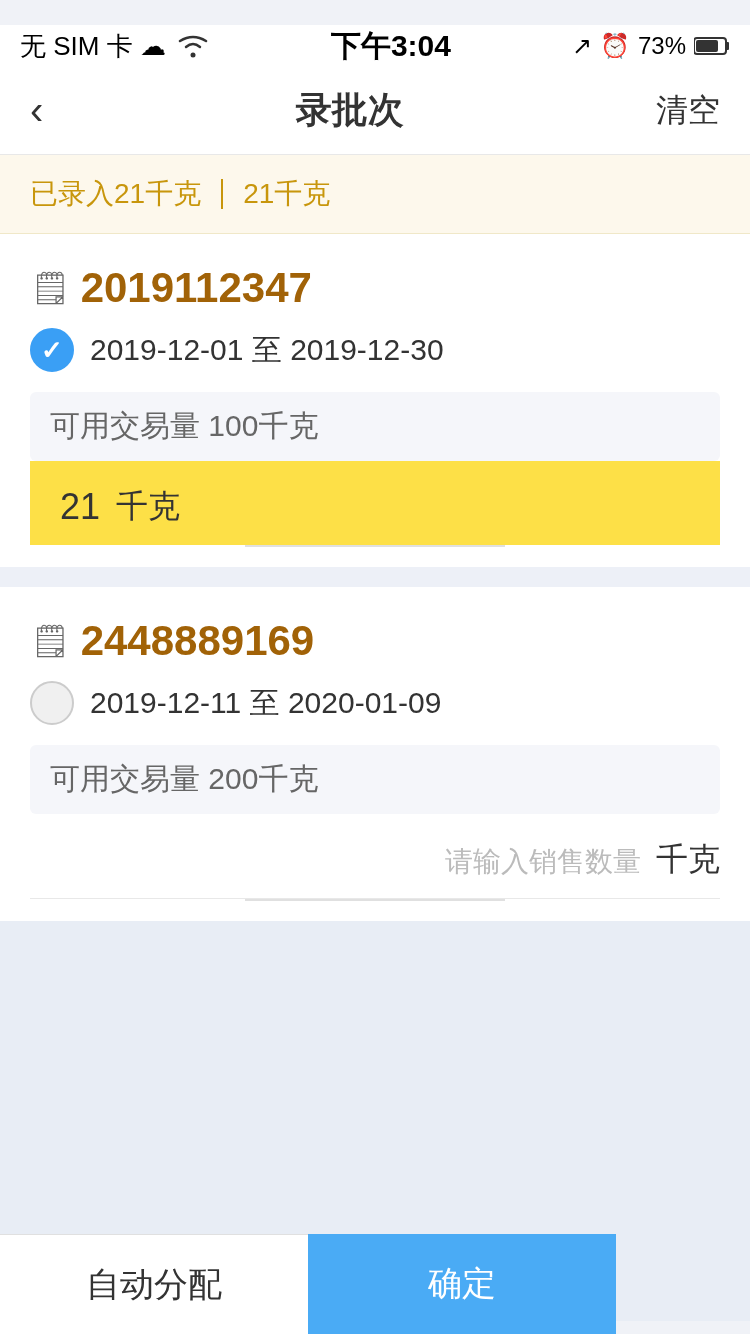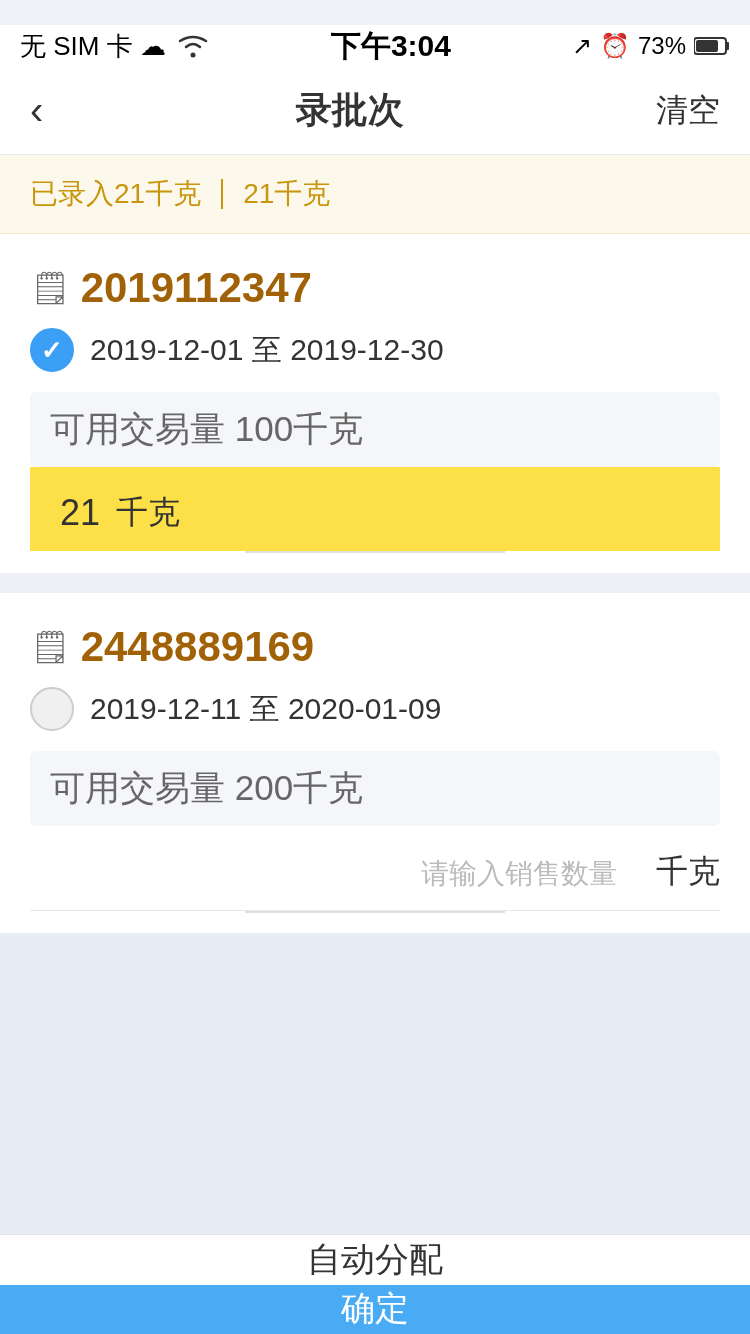--- a/index.html
+++ b/index.html
@@ -137,31 +137,31 @@
     }
     .batch-date {
       font-size: 30px;
       color: #333;
     }
 
     .available-tag {
       background: #f5f6fa;
       border-radius: 6px;
       padding: 14px 20px;
-      font-size: 35px;
+      font-size: 30px;
       color: #666;
       margin-bottom: 0;
     }
 
     .batch-input-row {
       display: flex;
       align-items: center;
       justify-content: flex-end;
       padding: 24px 0 16px 0;
-      gap: 24px;
+      gap: 0;
       border-bottom: 1px solid #e8e8e8;
     }
     .batch-input {
       border: none;
       outline: none;
       font-size: 32px;
       color: #333;
       text-align: right;
       background: transparent;
       min-width: 100px;
@@ -218,24 +218,23 @@
       background: #e8edf5;
       flex: 1;
       min-height: 400px;
     }
 
     
     .bottom-bar {
       position: fixed;
       bottom: 0;
       left: 0;
-      width: 750px;
+      width: 616px;
       height: 100px;
       display: flex;
-      flex-direction: column;
     }
     .btn-auto {
       flex: 1;
       background: #fff;
       border: none;
       font-size: 34px;
       color: #333;
       cursor: pointer;
       border-top: 1px solid #e0e0e0;
     }

